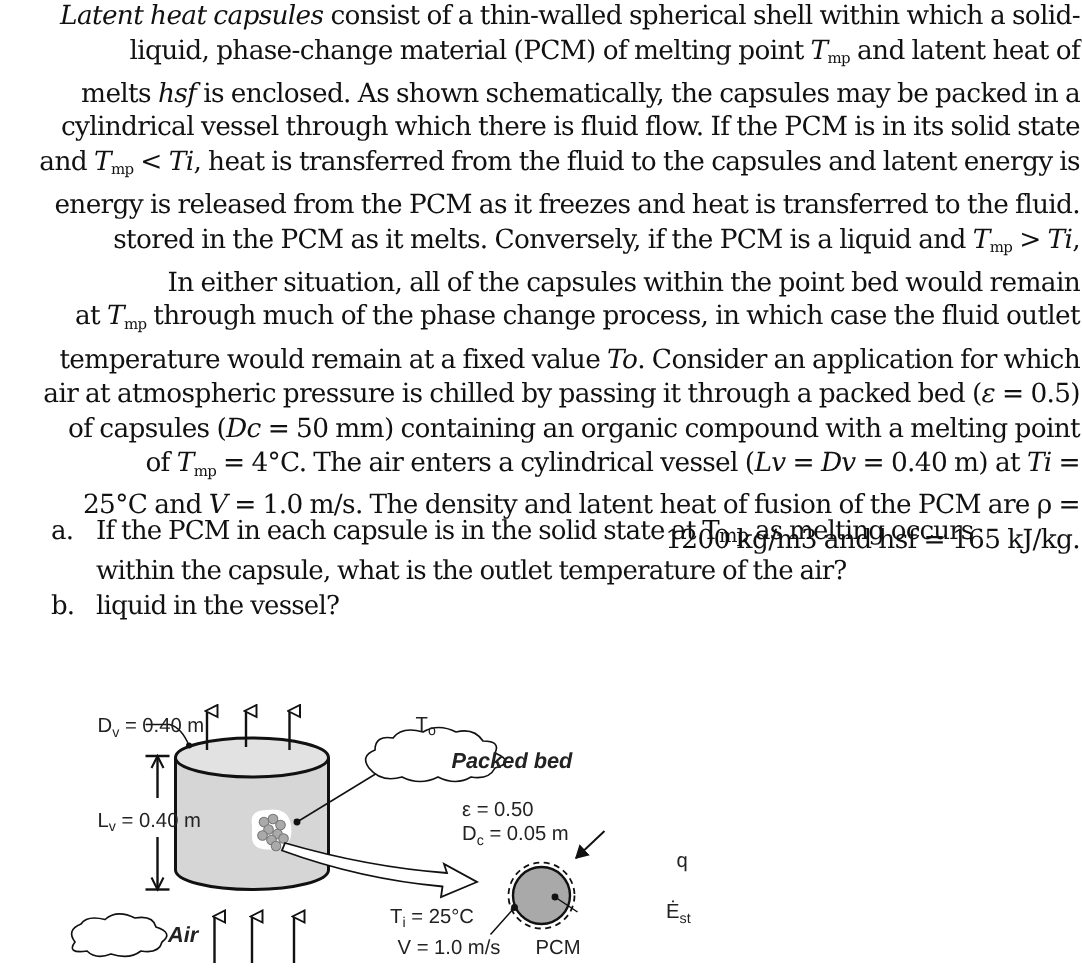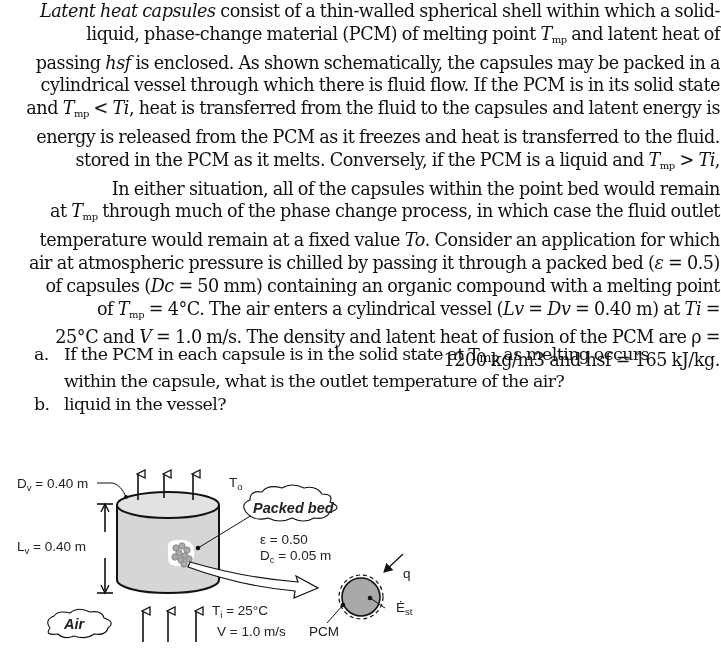--- a/index.html
+++ b/index.html
@@ -10,31 +10,31 @@
     letter-spacing:-0.45px; word-spacing:-0.5px;text-align:right;
   }
   .line { display:block; white-space:nowrap; }
   i { font-style:italic; }
   .sub { font-size:10px; vertical-align:-3px; font-style:normal; }
   .q-list { position:absolute; left:34px; top:343px; font-family:"DejaVu Serif", serif;
     font-size:17.4px; line-height:22.8px; letter-spacing:-0.55px; word-spacing:-0.5px; }
   .q-item { position:relative; padding-left:30px; white-space:nowrap; }
   .q-item .lbl { position:absolute; left:0; top:0; }
   .figure { position:absolute; left:0; top:460px; width:721px; height:188px; }
-  .fig-label { position:absolute; font-family:"Liberation Sans", sans-serif; font-size:13.5px; color:#222; white-space:nowrap; }
+  .fig-label { position:absolute; font-family:"Liberation Sans", sans-serif; font-size:13.5px; color:#222; white-space:nowrap;margin-left:48px; }
   .fig-label.bold { font-weight:bold; font-size:14.5px;font-style:italic; }
   .fig-sub { font-size:9.5px; vertical-align:-3px; }
 </style>
 </head>
 <body>
 
 <div class="text-block" id="problem">
     <span class="line"><i>Latent heat capsules</i><span> consist of a thin-walled spherical shell within which a solid-</span></span>
     <span class="line"><span>liquid, phase-change material (PCM) of melting point </span><i>T</i><span class="sub">mp</span><span> and latent heat of</span></span>
-    <span class="line"><span>passing </span><i>hsf</i><span> is enclosed. As shown schematically, the capsules may be packed in a</span></span>
+    <span class="line"><span>melts </span><i>hsf</i><span> is enclosed. As shown schematically, the capsules may be packed in a</span></span>
     <span class="line"><span>cylindrical vessel through which there is fluid flow. If the PCM is in its solid state</span></span>
     <span class="line"><span>and </span><i>T</i><span class="sub">mp</span><span> &lt; </span><i>Ti</i><span>, heat is transferred from the fluid to the capsules and latent energy is</span></span>
     <span class="line"><span>energy is released from the PCM as it freezes and heat is transferred to the fluid.</span></span>
     <span class="line"><span>stored in the PCM as it melts. Conversely, if the PCM is a liquid and </span><i>T</i><span class="sub">mp</span><span> &gt; </span><i>Ti</i><span>,</span></span>
     <span class="line"><span>In either situation, all of the capsules within the point bed would remain</span></span>
     <span class="line"><span>at </span><i>T</i><span class="sub">mp</span><span> through much of the phase change process, in which case the fluid outlet</span></span>
     <span class="line"><span>temperature would remain at a fixed value </span><i>To</i><span>. Consider an application for which</span></span>
     <span class="line"><span>air at atmospheric pressure is chilled by passing it through a packed bed (</span><i>ε</i><span> = 0.5)</span></span>
     <span class="line"><span>of capsules (</span><i>Dc</i><span> = 50 mm) containing an organic compound with a melting point</span></span>
     <span class="line"><span>of </span><i>T</i><span class="sub">mp</span><span> = 4°C. The air enters a cylindrical vessel (</span><i>Lv</i><span> = </span><i>Dv</i><span> = 0.40 m) at </span><i>Ti</i><span> =</span></span>

